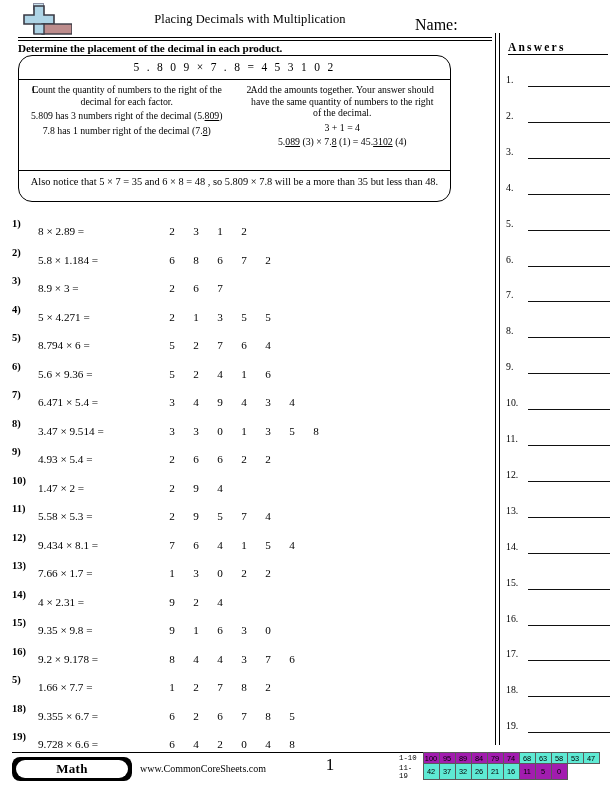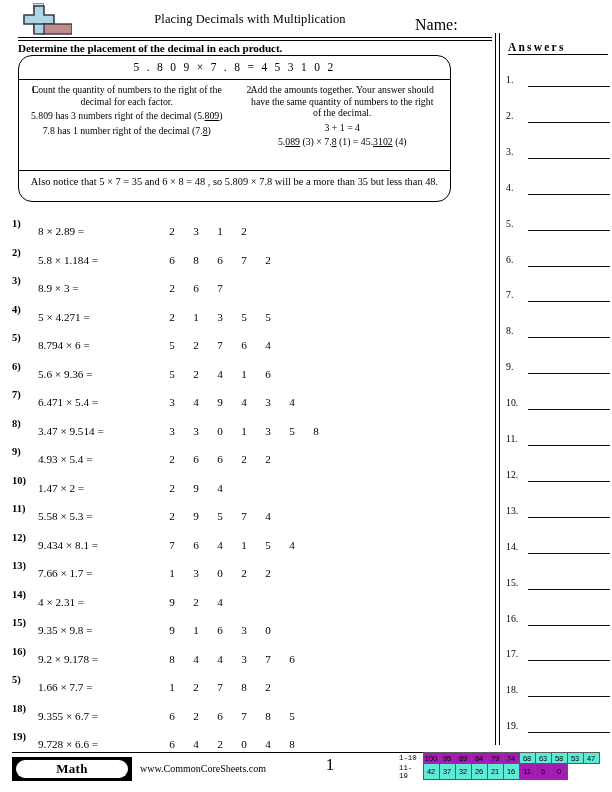--- a/index.html
+++ b/index.html
@@ -85,21 +85,21 @@
   .problem { position:absolute; left:0; width:480px; height:29px; }
   .p-num { position:absolute; left:0; top:0; font-size:10.5px; font-weight:bold; }
   .p-expr { position:absolute; left:26px; top:7px; font-size:11.2px; white-space:nowrap; }
   .p-digits { position:absolute; left:148px; top:7px; font-size:11.2px; }
   .p-digit { display:inline-block; width:24px; text-align:center; }
 
   
   #footer-rule { position:absolute; left:12px; top:752px; width:480px; border-top:1.5px solid #000; }
   #math-badge {
     position:absolute; left:12px; top:757px; width:120px; height:24px;
-    background:#000; border-radius:0;
+    background:#000; border-radius:8px;
     display:flex; align-items:center; justify-content:center;
   }
   #math-badge .pill {
     width:112px; height:18px; background:#fff; border-radius:9px;
     display:flex; align-items:center; justify-content:center;
     font-weight:bold; font-size:13px; letter-spacing:.3px;
   }
   #site-url { position:absolute; left:140px; top:763px; font-size:10px; }
   #page-number { position:absolute; left:300px; top:755px; width:60px; text-align:center; font-size:17px; }
 

